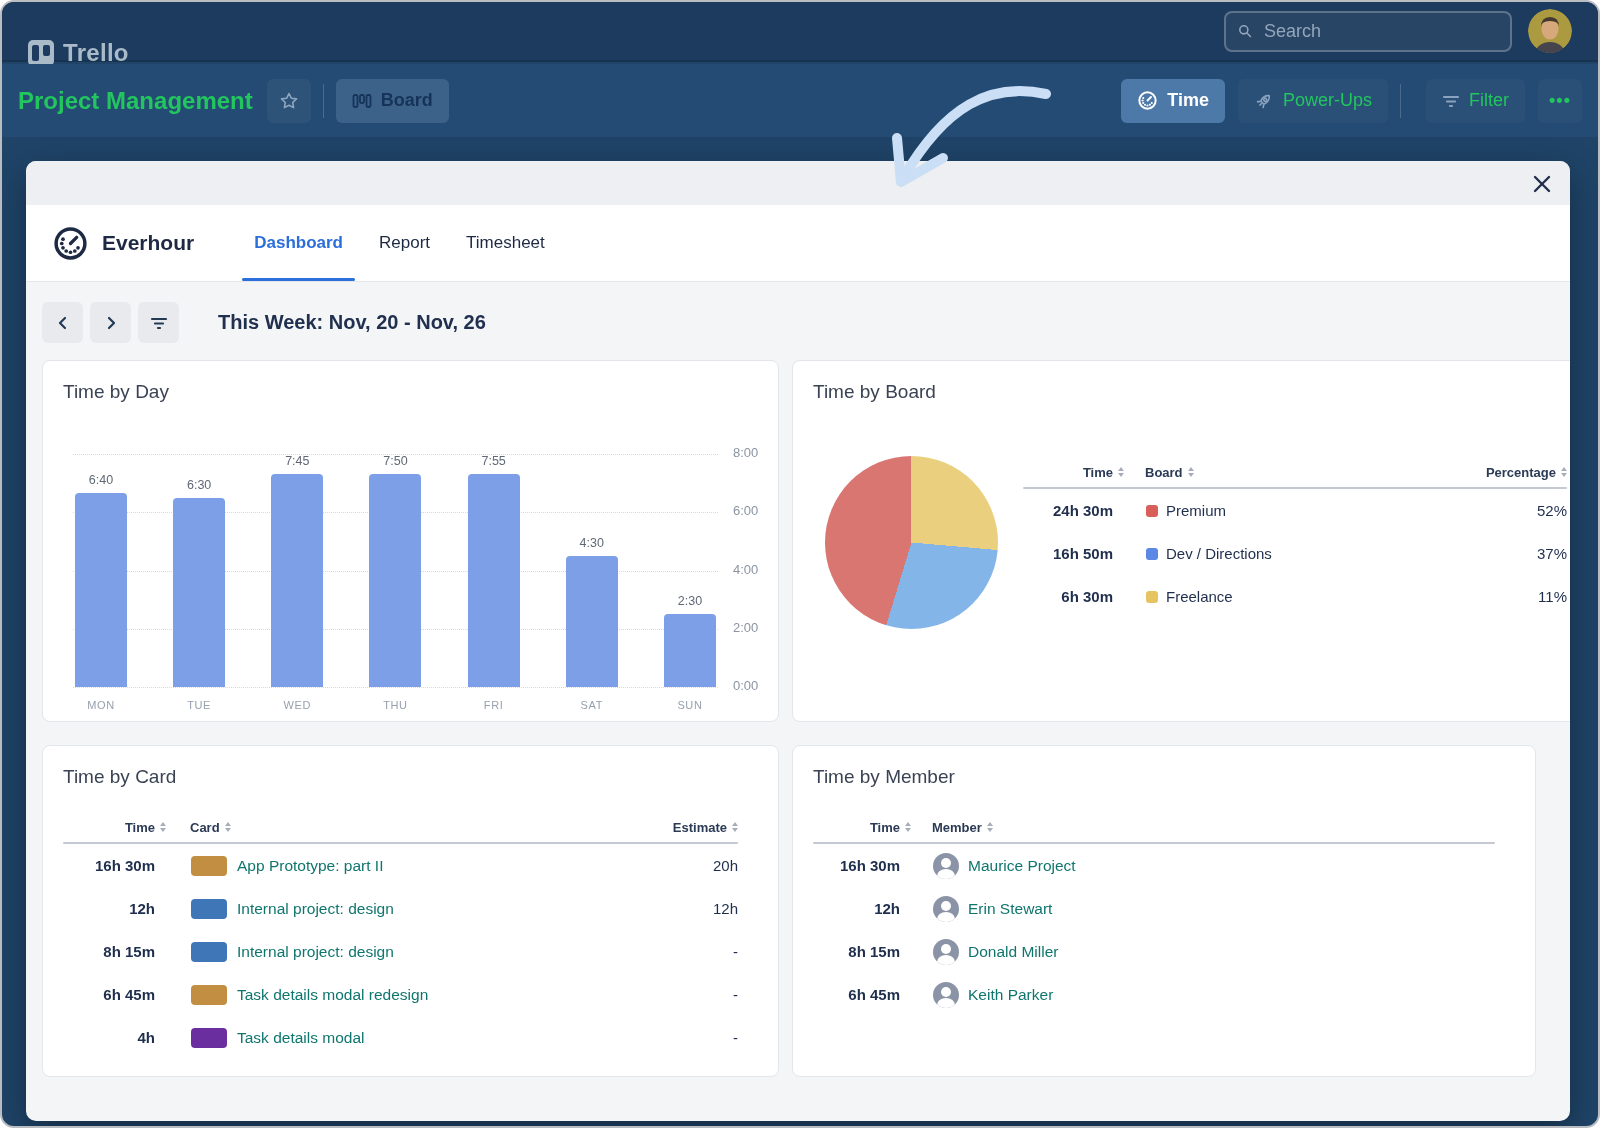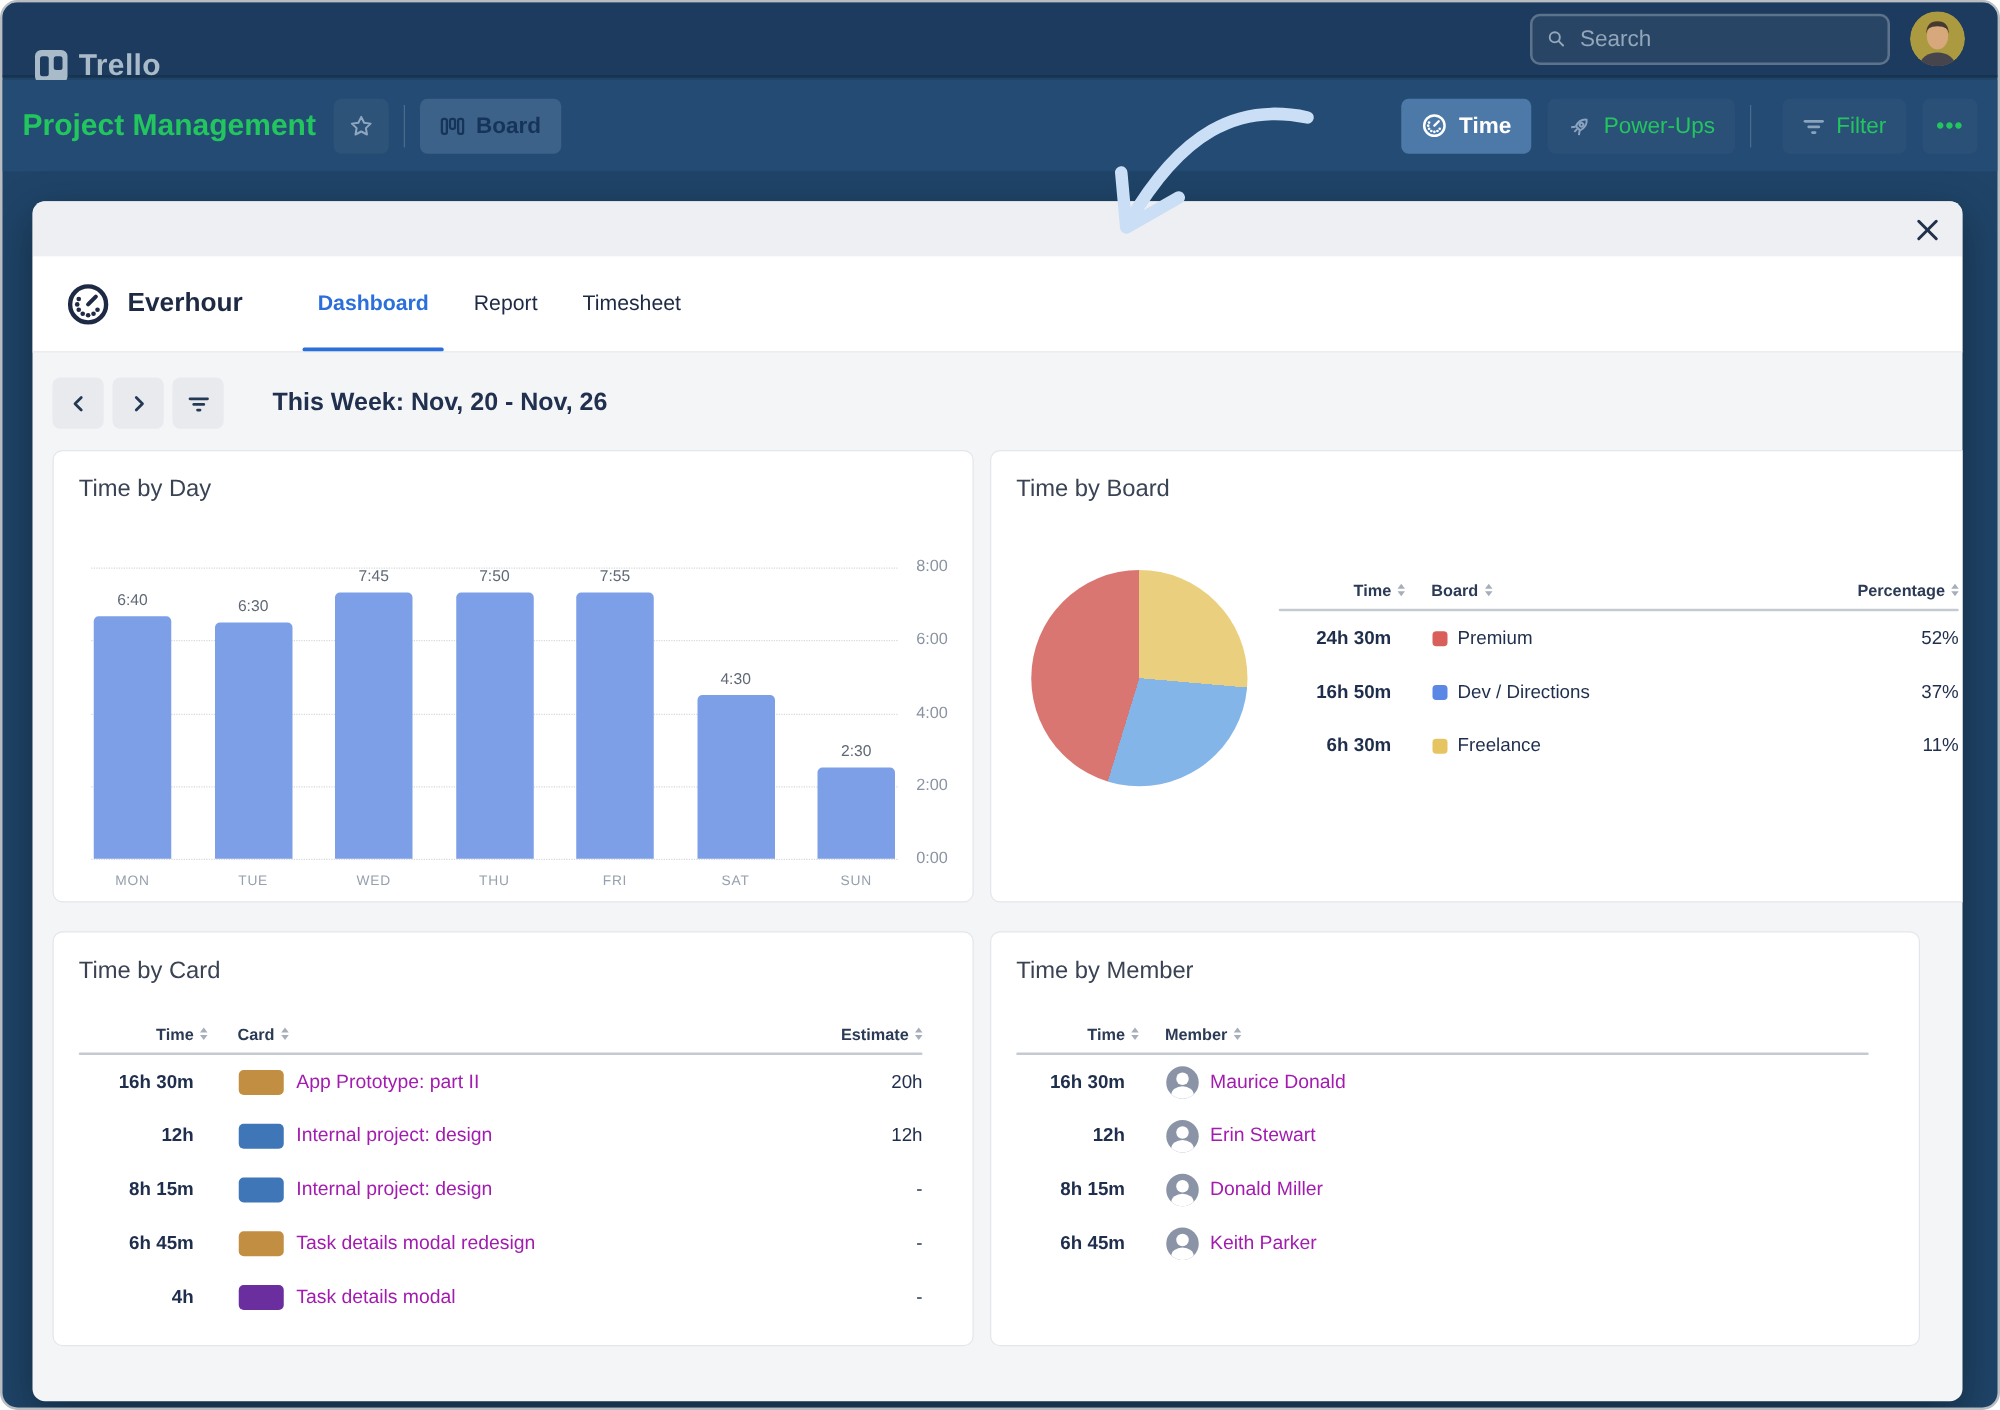--- a/index.html
+++ b/index.html
@@ -58,21 +58,21 @@
   .card{position:absolute;background:#fff;border:1px solid #e3e6ea;border-radius:8px;}
   .card-title{position:absolute;left:20px;top:20px;font-size:19px;font-weight:500;color:#3a4354;}
   #card-day{left:16px;top:78px;width:737px;height:362px;}
   #card-board{left:766px;top:78px;width:824px;height:362px;}
   #card-card{left:16px;top:463px;width:737px;height:332px;}
   #card-member{left:766px;top:463px;width:744px;height:332px;}
   
   .plot{position:absolute;left:30px;top:93px;width:645px;height:233px;}
   .grid{position:absolute;left:0;right:0;height:0;border-top:1px dotted #d6dade;}
   .bars{position:absolute;inset:0;display:flex;justify-content:space-between;align-items:flex-end;padding:0 2px;}
-  .day-col{position:relative;display:flex;flex-direction:column;align-items:center;justify-content:flex-end;height:100%;width:62px;}
+  .day-col{position:relative;display:flex;flex-direction:column;align-items:center;justify-content:flex-end;height:100%;width:52px;}
   .bar-val{margin-bottom:6px;font-size:12.5px;color:#5f6875;}
   .bar{width:100%;border-radius:4px 4px 0 0;}
   .day-name{position:absolute;top:calc(100% + 12px);font-size:11px;color:#97a0ae;letter-spacing:.6px;}
   .ytick{position:absolute;left:690px;font-size:13px;color:#8b94a3;}
   
   .pie{position:absolute;left:32px;top:95px;width:173px;height:173px;border-radius:50%;}
   
   .tbl{position:absolute;display:flex;flex-direction:column;}
   #board-tbl{left:230px;right:48px;top:100px;}
   #card-tbl{left:20px;right:40px;top:70px;}
@@ -80,21 +80,21 @@
   .thead{display:flex;align-items:center;height:22px;font-size:13px;font-weight:bold;color:#2b3a55;}
   .tdivider{height:2px;background:#c5cad2;margin-top:4px;border-radius:1px;}
   .trow{display:flex;align-items:center;height:43px;font-size:15px;color:#1f2e4d;}
   .col-time{width:90px;text-align:right;font-weight:bold;flex:none;}
   #card-tbl .col-time{width:92px;}
   #member-tbl .col-time{width:87px;}
   .gap-b{width:33px;flex:none;} .gap-c{width:36px;flex:none;}
   .swatch{width:12px;height:12px;border-radius:3px;flex:none;margin-right:8px;}
   .cardlabel{width:36px;height:20px;border-radius:4px;flex:none;margin-right:10px;}
   .t-right{margin-left:auto;text-align:right;}
-  .link{color:#a21caf;text-decoration:none;font-size:15.5px;cursor:pointer;}
+  .link{color:#0f766e;text-decoration:none;font-size:15.5px;cursor:pointer;}
   .sort{display:inline-flex;flex-direction:column;gap:2px;margin-left:5px;cursor:pointer;}
   .sort i{width:0;height:0;border-left:3.5px solid transparent;border-right:3.5px solid transparent;}
   .sort .up{border-bottom:4px solid #a7aeba;}
   .sort .dn{border-top:4px solid #a7aeba;}
   .member-ava{width:26px;height:26px;border-radius:50%;background:#8b94a6;position:relative;overflow:hidden;flex:none;margin-right:9px;}
   .member-ava .head{position:absolute;left:8px;top:5px;width:10px;height:10px;border-radius:50%;background:#fff;}
   .member-ava .body{position:absolute;left:4px;top:16px;width:18px;height:14px;border-radius:50%;background:#fff;}
 </style>
 </head>
 <body>
@@ -433,21 +433,21 @@
               </span>
           </div>
           <div class="tdivider"></div>
           <div class="trow">
             <span class="col-time">16h 30m</span>
             <span class="gap-b"></span>
             <span class="member-ava">
                 <span class="head"></span>
                 <span class="body"></span>
               </span>
-            <a class="link">Maurice Donald</a>
+            <a class="link">Maurice Project</a>
           </div>
           <div class="trow">
             <span class="col-time">12h</span>
             <span class="gap-b"></span>
             <span class="member-ava">
                 <span class="head"></span>
                 <span class="body"></span>
               </span>
             <a class="link">Erin Stewart</a>
           </div>

